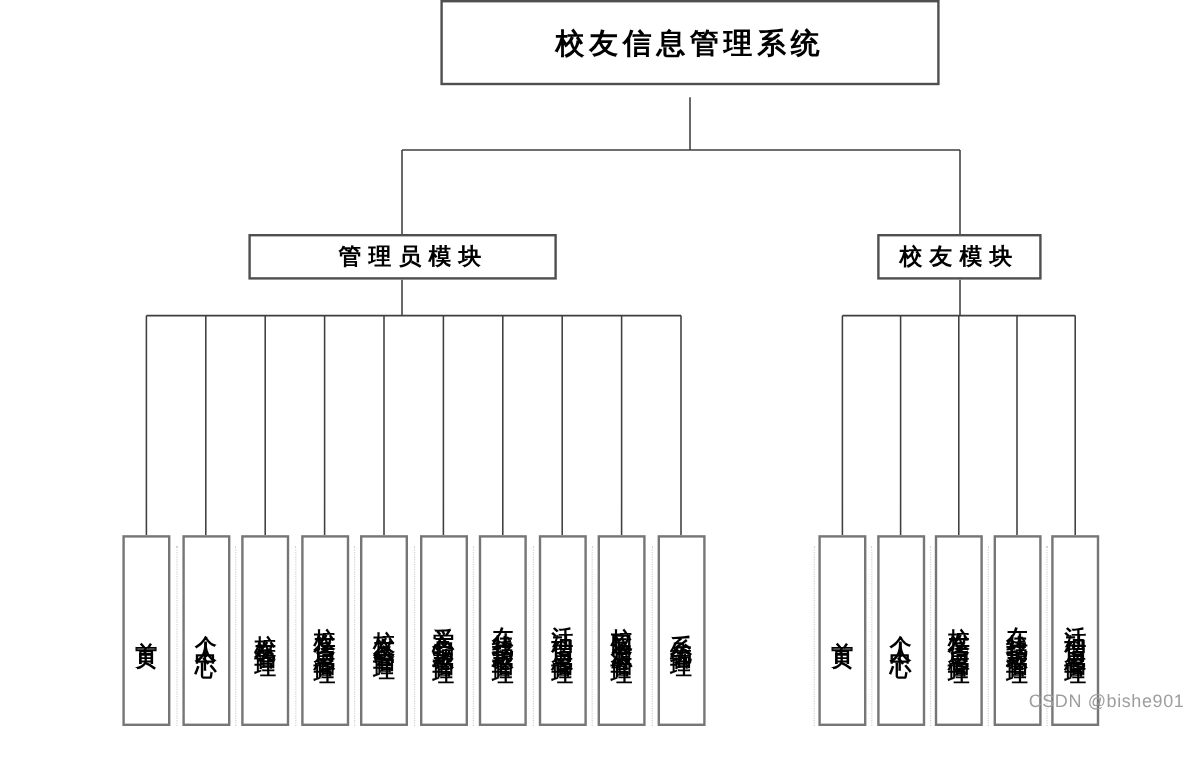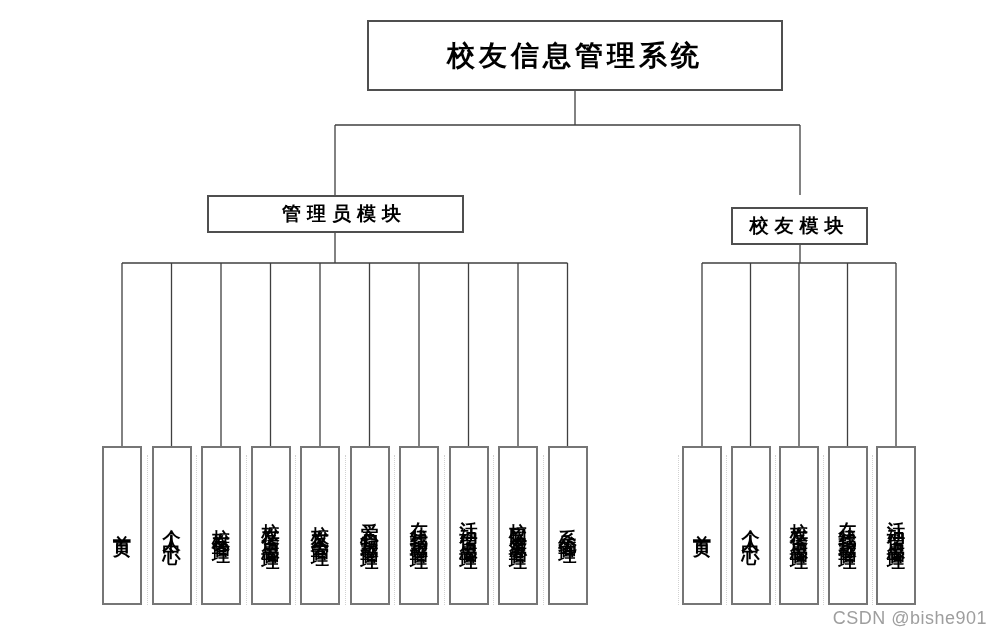--- a/index.html
+++ b/index.html
@@ -15,47 +15,47 @@
   body{font-family:"Liberation Sans","DejaVu Sans",sans-serif;color:var(--text);}
   .canvas{
     position:relative;width:999px;height:632px;background:var(--bg);overflow:hidden;
   }
   .connectors{position:absolute;left:0;top:0;width:999px;height:632px;pointer-events:none;}
   .node{
     position:absolute;background:#ffffff;display:flex;align-items:center;justify-content:center;
     box-sizing:border-box;text-align:center;
   }
   .node.root{
-    left:367px;top:20px;width:416px;height:71px;
+    left:367px;top:0;width:416px;height:71px;
     border:2px solid var(--root-border);
-    font-size:28px;font-weight:bold;letter-spacing:4px;
+    font-size:24px;font-weight:bold;letter-spacing:4px;
   }
   .node.module{
     border:2px solid var(--root-border);
     font-size:19px;font-weight:bold;letter-spacing:6px;
   }
   .node.module.admin{left:207px;top:195px;width:257px;height:38px;padding-left:18px;}
-  .node.module.alumni{left:731px;top:207px;width:137px;height:38px;}
+  .node.module.alumni{left:731px;top:195px;width:137px;height:38px;}
   .leaf{
     position:absolute;top:446px;width:40px;height:159px;background:#ffffff;
     border:2px solid var(--box-border);box-sizing:border-box;
     display:flex;align-items:center;justify-content:center;
   }
   .leaf .vtext{
     writing-mode:vertical-rl;text-orientation:upright;
     font-size:18px;font-weight:bold;letter-spacing:6px;line-height:1;
     white-space:nowrap;
   }
   .gap-divider{
     position:absolute;top:455px;height:150px;width:0;
     border-left:1px dotted var(--divider);
   }
   .watermark{
-    position:absolute;right:12px;top:608px;
-    font-size:18px;color:var(--watermark);letter-spacing:0.5px;
+    position:absolute;right:12px;top:576px;
+    font-size:15px;color:var(--watermark);letter-spacing:0.5px;
   }
 </style>
 </head>
 <body>
 
 <div class="canvas">
 
   <svg class="connectors" id="connector-svg" viewBox="0 0 999 632" xmlns="http://www.w3.org/2000/svg">
       <line x1="575" y1="81" x2="575" y2="125" stroke="var(--connector)" stroke-width="1.3"></line>
       <line x1="335" y1="125" x2="800" y2="125" stroke="var(--connector)" stroke-width="1.3"></line>

